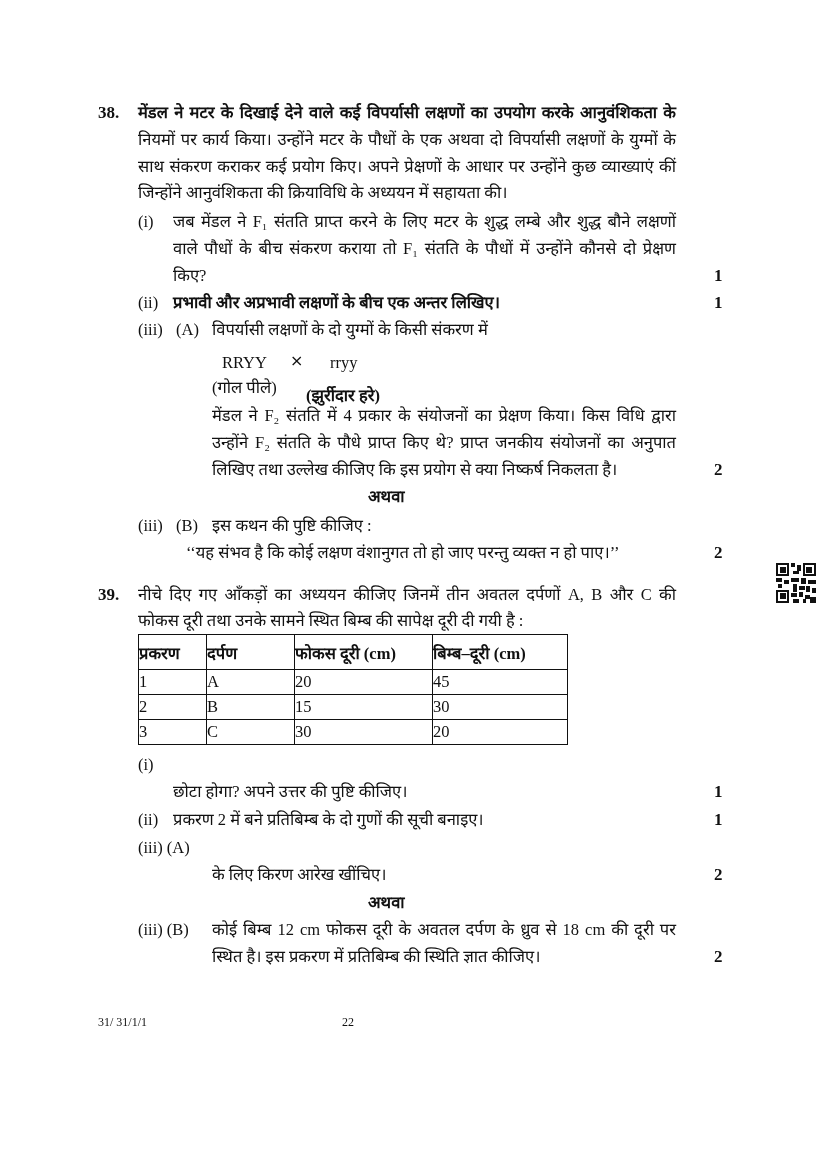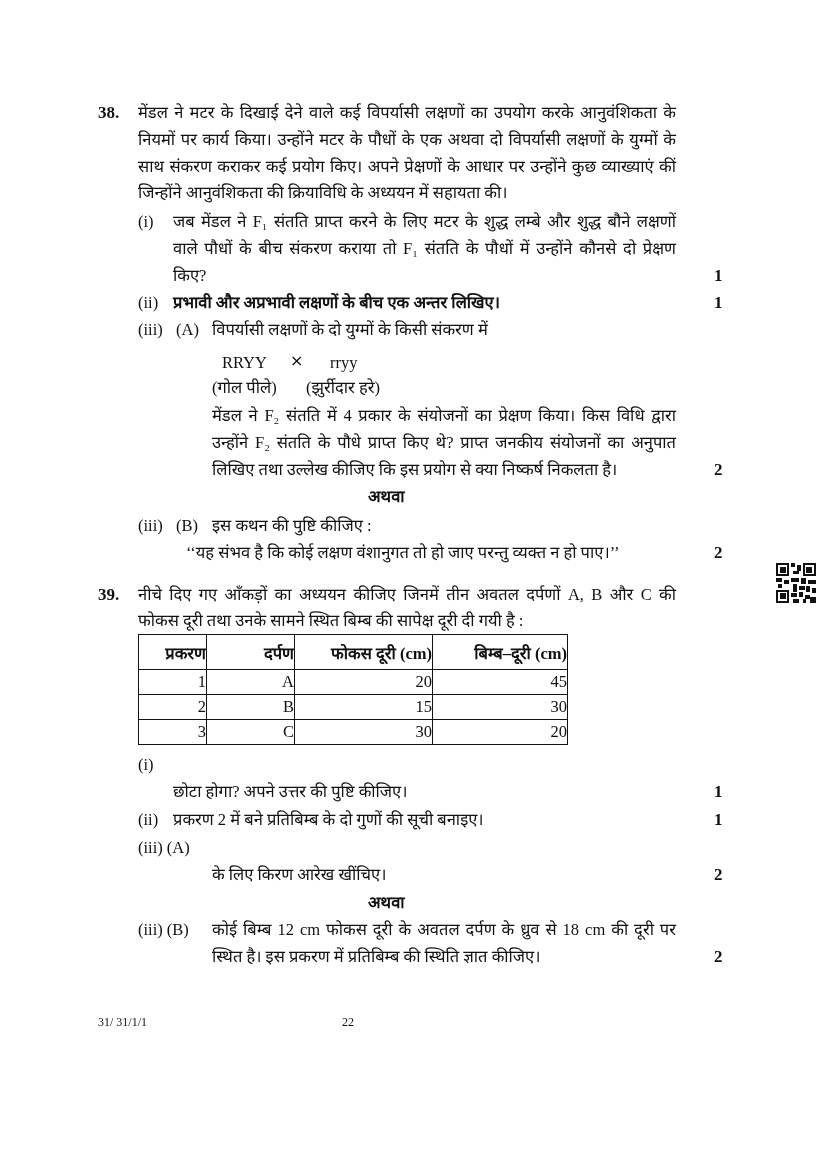--- a/index.html
+++ b/index.html
@@ -14,34 +14,34 @@
     .qnum { position: absolute; font-weight: bold; font-size: 17px; line-height: 24px; }
     .mark { position: absolute; left: 714px; font-weight: bold; font-size: 17px; line-height: 24px; }
     .label { position: absolute; line-height: 24px; }
     .or { position: absolute; font-weight: bold; line-height: 24px; }
     .jt { text-align: justify; text-align-last: justify; display: block; }
     table.data {
       position: absolute; left: 138px; top: 634px;
       border-collapse: collapse; font-size: 16.5px;
     }
     table.data th, table.data td {
-      border: 1.6px solid #111; text-align: right; padding: 0; height: 24px;
+      border: 1.6px solid #111; text-align: left; padding: 0; height: 24px;
     }
     table.data th { font-weight: bold; height: 34px; }
     .qr { position: absolute; left: 776px; top: 563px; width: 40px; height: 40px; }
     .footer { position: absolute; top: 1012px; line-height: 20px; font-size: 12px; }
     .cross { font-family: "DejaVu Sans", sans-serif; font-size: 16px; }
   </style>
 </head>
 <body>
 
 <div class="page">
 
   <div class="qnum" style="left:98px; top:101px;">38.</div>
-  <div class="line" style="left:138px; top:101px; width:538px;">
+  <div class="line" style="left:138px; top:101px; width:538px;font-weight:bold;">
       <span class="jt">मेंडल ने मटर के दिखाई देने वाले कई विपर्यासी लक्षणों का उपयोग करके आनुवंशिकता के</span>
     </div>
   <div class="line" style="left:138px; top:128px; width:538px;">
       <span class="jt">नियमों पर कार्य किया। उन्होंने मटर के पौधों के एक अथवा दो विपर्यासी लक्षणों के युग्मों के</span>
     </div>
   <div class="line" style="left:138px; top:155px; width:538px;">
       <span class="jt">साथ संकरण कराकर कई प्रयोग किए। अपने प्रेक्षणों के आधार पर उन्होंने कुछ व्याख्याएं कीं</span>
     </div>
   <div class="line" style="left:138px; top:181px;">जिन्होंने आनुवंशिकता की क्रियाविधि के अध्ययन में सहायता की।</div>
 
@@ -60,21 +60,21 @@
   <div class="mark" style="top:291px;">1</div>
 
   <div class="label" style="left:138px; top:318px;">(iii)</div>
   <div class="label" style="left:176px; top:318px;">(A)</div>
   <div class="line" style="left:212px; top:318px;">विपर्यासी लक्षणों के दो युग्मों के किसी संकरण में</div>
 
   <div class="line" style="left:222px; top:351px;">RRYY</div>
   <div class="line cross" style="left:290px; top:349px;">×</div>
   <div class="line" style="left:330px; top:351px;">rryy</div>
   <div class="line" style="left:212px; top:376px;">(गोल पीले)</div>
-  <div class="line" style="left:306px; top:376px;">(झुर्रीदार हरे)</div>
+  <div class="line" style="left:306px; top:384px;font-weight:bold;">(झुर्रीदार हरे)</div>
 
   <div class="line" style="left:212px; top:404px; width:464px;">
       <span class="jt">मेंडल ने F₂ संतति में 4 प्रकार के संयोजनों का प्रेक्षण किया। किस विधि द्वारा</span>
     </div>
   <div class="line" style="left:212px; top:431px; width:464px;">
       <span class="jt">उन्होंने F₂ संतति के पौधे प्राप्त किए थे? प्राप्त जनकीय संयोजनों का अनुपात</span>
     </div>
   <div class="line" style="left:212px; top:458px;">लिखिए तथा उल्लेख कीजिए कि इस प्रयोग से क्या निष्कर्ष निकलता है।</div>
   <div class="mark" style="top:458px;">2</div>
 

